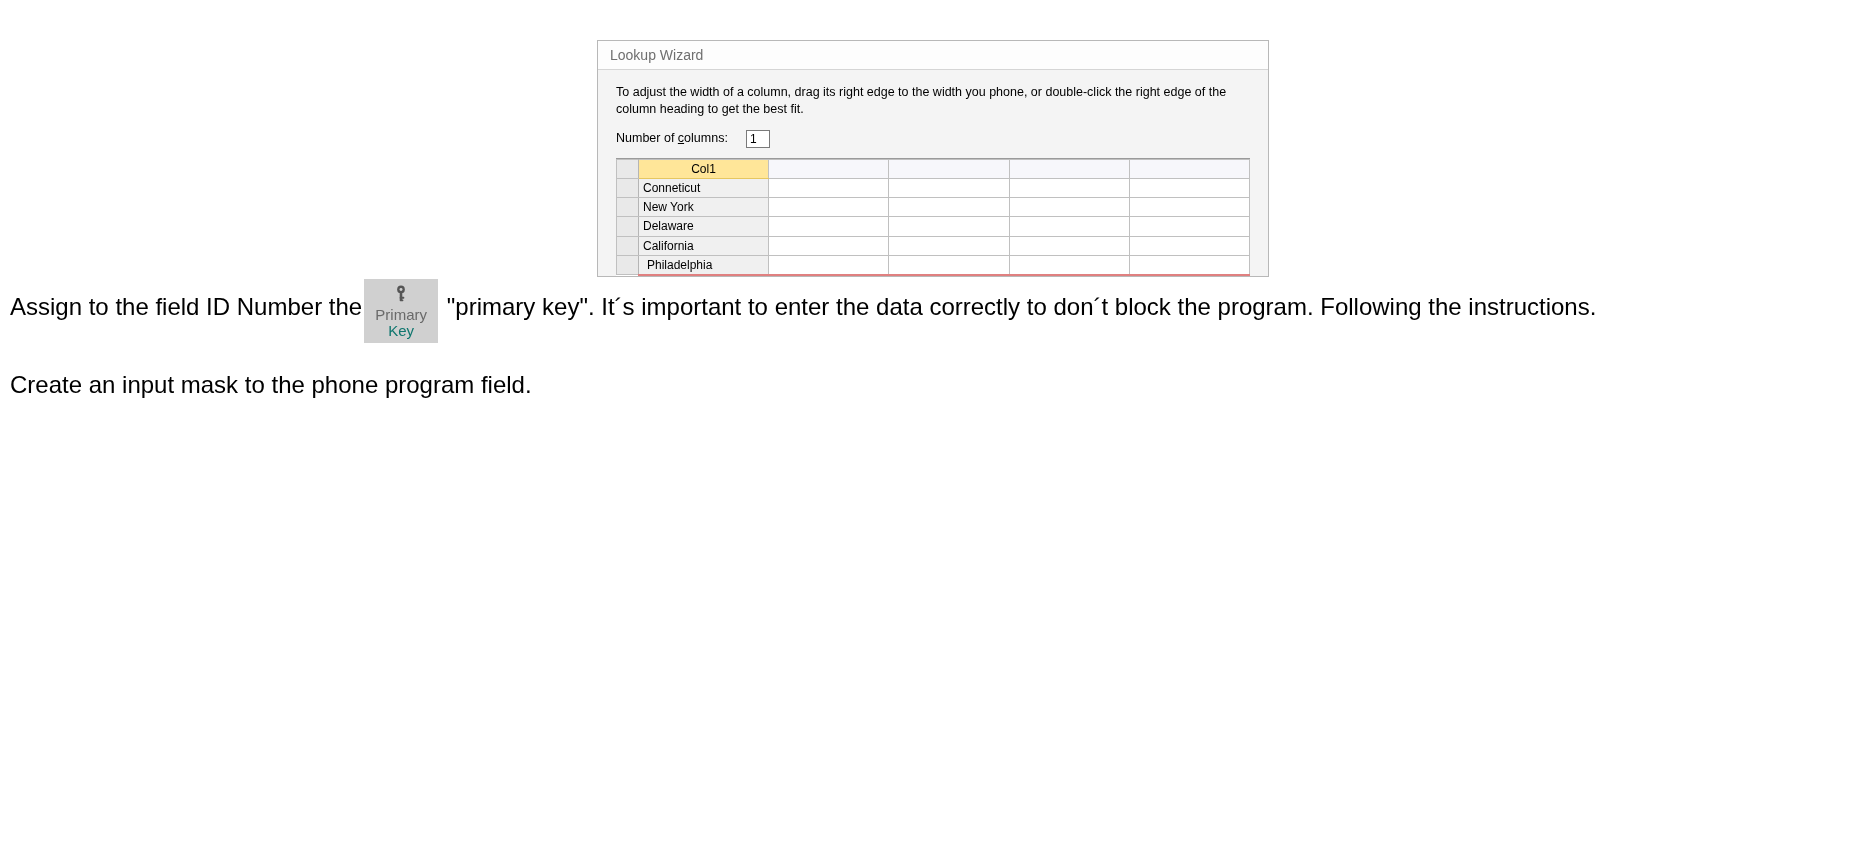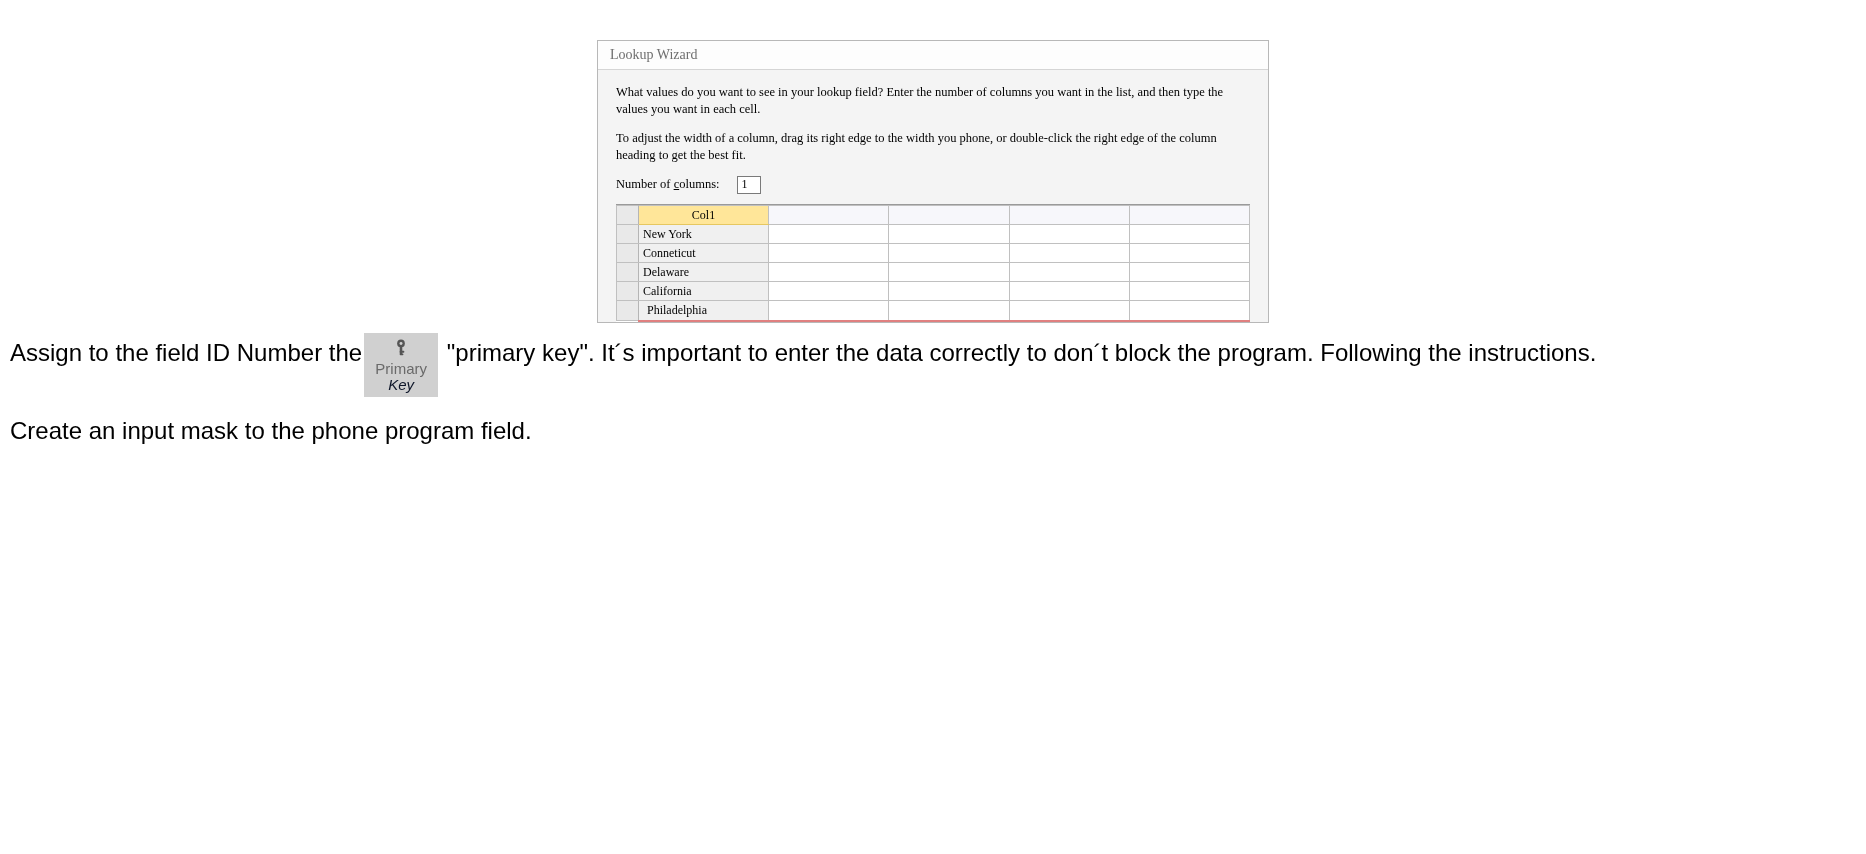--- a/index.html
+++ b/index.html
@@ -15,21 +15,21 @@
     width: 1866px;
     position: relative;
     padding: 40px 10px 40px 10px;
     box-sizing: border-box;
   }
   .dialog {
     width: 670px;
     margin: 0 auto;
     border: 1px solid #b8b8b8;
     background: #1d4ed8;
-    font-family: Liberation Serif, serif;
+    font-family: Liberation Sans, sans-serif;
     color: #000;
   }
   .dialog-title {
     padding: 6px 12px;
     font-size: 14px;
     color: #6f6f6f;
     border-bottom: 1px solid #d5d5d5;
     background: #fdfdfd;
   }
   .dialog-body {
@@ -127,40 +127,39 @@
     height: 64px;
     background: #d0d0d0;
     text-align: center;
     font-size: 15px;
     color: #555;
     line-height: 1.1;
     box-sizing: border-box;
     padding-top: 4px;
     margin: 0 2px;
     position: relative;
-    top: 10px;
+    top: 2px;
   }
   .pk-chip svg {
     display: block;
     margin: 0 auto 2px auto;
   }
   .pk-chip .lbl1 { display:block; font-size:15px; color:#6a6a6a;}
-  .pk-chip .lbl2 { display:block; font-size:15px; color:#0f172a;font-style:italic;}
+  .pk-chip .lbl2 { display:block; font-size:15px; color:#0f766e;}
   .para1-wrap {
     display: block;
   }
 </style>
 </head>
 <body>
 <div class="page">
 
 <div class="dialog">
   <div class="dialog-title">Lookup Wizard</div>
   <div class="dialog-body">
-    <p>What values do you want to see in your lookup field? Enter the number of columns you want in the list, and then type the values you want in each cell.</p>
     <p>To adjust the width of a column, drag its right edge to the width you phone, or double-click the right edge of the column heading to get the best fit.</p>
     <div class="numcols-row">
       <span class="numcols-label">
         <span>Number of </span><span class="u">c</span><span>olumns:</span>
       </span>
       <input class="numcols-input" value="1" style="">
     </div>
     <div class="grid-wrap">
       <table class="grid">
         <thead>
@@ -169,29 +168,29 @@
             <th class="col1">Col1</th>
             <th class="colx"></th>
             <th class="colx"></th>
             <th class="colx"></th>
             <th class="colx"></th>
           </tr>
         </thead>
         <tbody>
           <tr>
             <td class="rowhead"></td>
+            <td class="editcell">Conneticut</td>
+            <td></td>
+            <td></td>
+            <td></td>
+            <td></td>
+          </tr>
+          <tr>
+            <td class="rowhead"></td>
             <td class="editcell">New York</td>
-            <td></td>
-            <td></td>
-            <td></td>
-            <td></td>
-          </tr>
-          <tr>
-            <td class="rowhead"></td>
-            <td class="editcell">Conneticut</td>
             <td></td>
             <td></td>
             <td></td>
             <td></td>
           </tr>
           <tr>
             <td class="rowhead"></td>
             <td class="editcell">Delaware</td>
             <td></td>
             <td></td>

